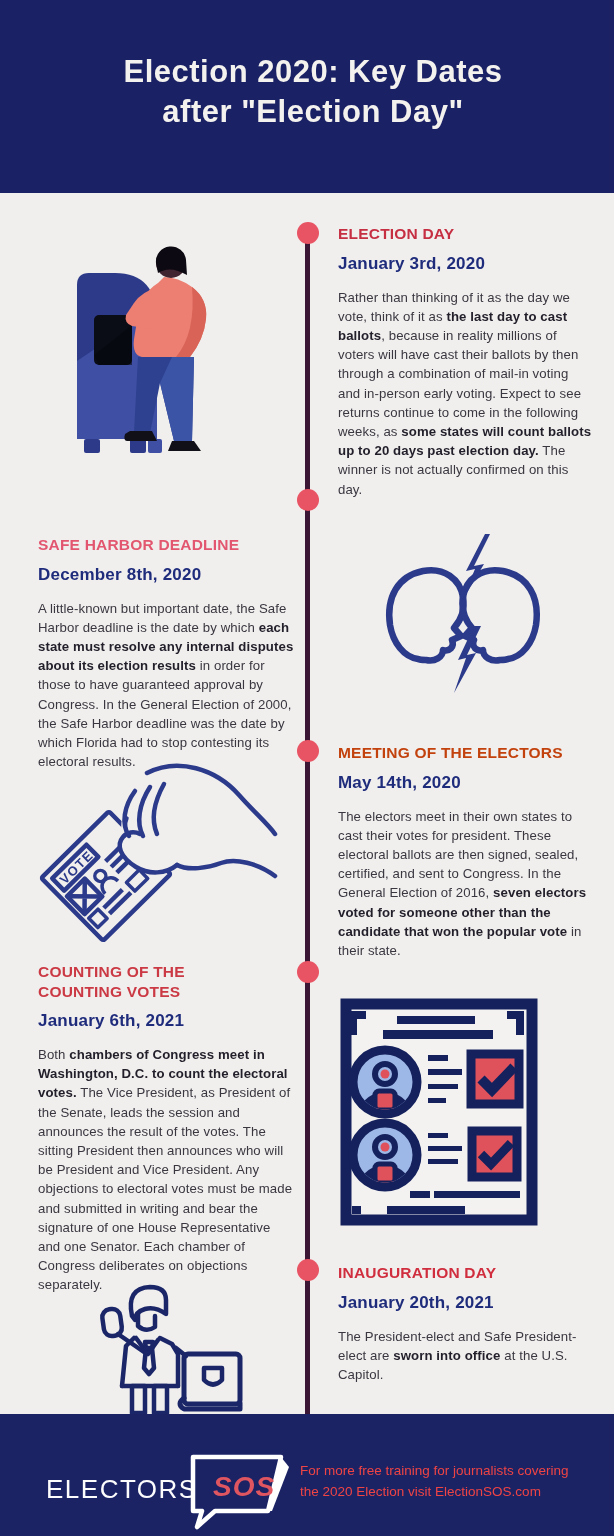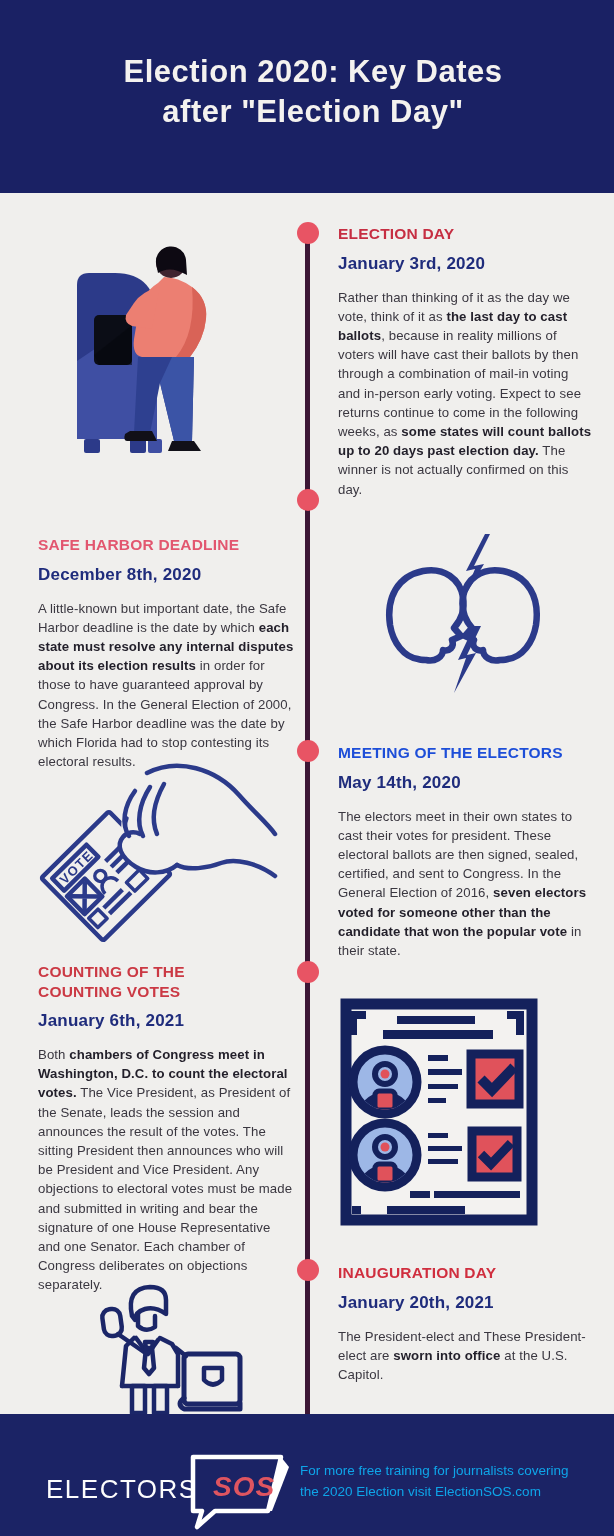--- a/index.html
+++ b/index.html
@@ -23,21 +23,21 @@
   .entry .body .b { font-weight:700; color:#221f2a; }
   .illu { position:absolute; }
   .footer { position:absolute; left:0; top:1414px; width:614px; height:122px; background:#1b2365; }
   .brand {
     position:absolute; left:46px; top:60px;
     font-size:26px; font-weight:400; letter-spacing:1.5px; color:#fdfdfd;
   }
   .bubble { position:absolute; left:186px; top:38px; }
   .foot-text {
     position:absolute; left:300px; top:46px; width:282px;
-    font-size:13.5px; line-height:21px; color:#0ea5e9;
+    font-size:13.5px; line-height:21px; color:#ef4444;
   }
 </style>
 </head>
 <body>
 
 <div class="page">
 
   <header class="hero">
     <h1><span>Election 2020: Key Dates</span><br><span>after "Election Day"</span></h1>
   </header>
@@ -85,21 +85,21 @@
   <svg class="illu" style="left:378px; top:530px;" width="170" height="165" viewBox="0 0 170 165">
     <g stroke="#2b3a8a" stroke-width="6.5" fill="none" stroke-linejoin="round" stroke-linecap="round">
       <path id="lhead" d="M40,129 C26,127 15,113 12,95 C8,67 20,46 45,41 C66,37 82,49 85,67 C87,79 83,90 76,98 L83,106 L74,110 C77,117 71,122 65,120 C65,127 57,132 48,130 C45,130 42,130 40,129 Z"></path>
       <path d="M130,129 C144,127 155,113 158,95 C162,67 150,46 125,41 C104,37 88,49 85,67 C83,79 87,90 94,98 L87,106 L96,110 C93,117 99,122 105,120 C105,127 113,132 122,130 C125,130 128,130 130,129 Z"></path>
     </g>
     <path d="M107,4 L88,41 L97,39 L83,73 L106,34 L96,36 L112,4 Z" fill="#2b3a8a"></path>
     <path d="M96,96 L80,130 L88,128 L76,163 L98,123 L89,125 L103,96 Z" fill="#2b3a8a"></path>
   </svg>
 
   <section class="entry" style="left:338px; top:743px; width:256px;">
-    <h2 style="color: #1d4ed8;">MEETING OF THE ELECTORS</h2>
+    <h2 style="color: #c2410c;">MEETING OF THE ELECTORS</h2>
     <div class="date">May 14th, 2020</div>
     <p class="body"><span>The electors meet in their own states to cast their votes for president. These electoral ballots are then signed, sealed, certified, and sent to Congress. In the General Election of 2016, </span><span class="b">seven electors voted for someone other than the candidate that won the popular vote</span><span> in their state.</span></p>
   </section>
 
   <svg class="illu" style="left:28px; top:762px;" width="252" height="184" viewBox="0 0 252 184">
     <g transform="rotate(-44.6 78 114)">
       <g stroke="#2b3a8a" stroke-width="4.5" fill="none" stroke-linejoin="round">
         <rect x="30.5" y="70" width="95" height="88" rx="2"></rect>
         <rect x="38" y="78" width="48" height="17"></rect>
         <rect x="36" y="101" width="25" height="25"></rect>
@@ -189,21 +189,21 @@
     </g>
     <g>
       <rect x="132" y="133" width="45" height="46" fill="#e0525b" stroke="#14215c" stroke-width="9"></rect>
       <path d="M141,156 l10,10 l20,-21" stroke="#14215c" stroke-width="9" fill="none"></path>
     </g>
   </svg>
 
   <section class="entry" style="left:338px; top:1263px; width:258px;">
     <h2 style="color: rgb(208, 46, 62);">INAUGURATION DAY</h2>
     <div class="date">January 20th, 2021</div>
-    <p class="body"><span>The President-elect and These President-elect are </span><span class="b">sworn into office</span><span> at the U.S. Capitol.</span></p>
+    <p class="body"><span>The President-elect and Safe President-elect are </span><span class="b">sworn into office</span><span> at the U.S. Capitol.</span></p>
   </section>
 
   <svg class="illu" style="left:88px; top:1282px;" width="165" height="132" viewBox="0 0 165 132">
     <g stroke="#1b2668" stroke-width="4.5" fill="none" stroke-linejoin="round" stroke-linecap="round">
       <path d="M44,34 Q38,6 62,5 Q78,5 78,18 L78,32 Q67,24 57,27 Q47,30 47,38 Z"></path>
       <path d="M50,32 L50,44 Q58,51 67,45 L67,34"></path>
       <rect x="15" y="27" width="18" height="27" rx="8" transform="rotate(-8 24 40)"></rect>
       <path d="M30,52 L56,70"></path>
       <path d="M46,56 L38,64 L34,104"></path>
       <path d="M72,56 L84,62 L90,72 L90,104"></path>

